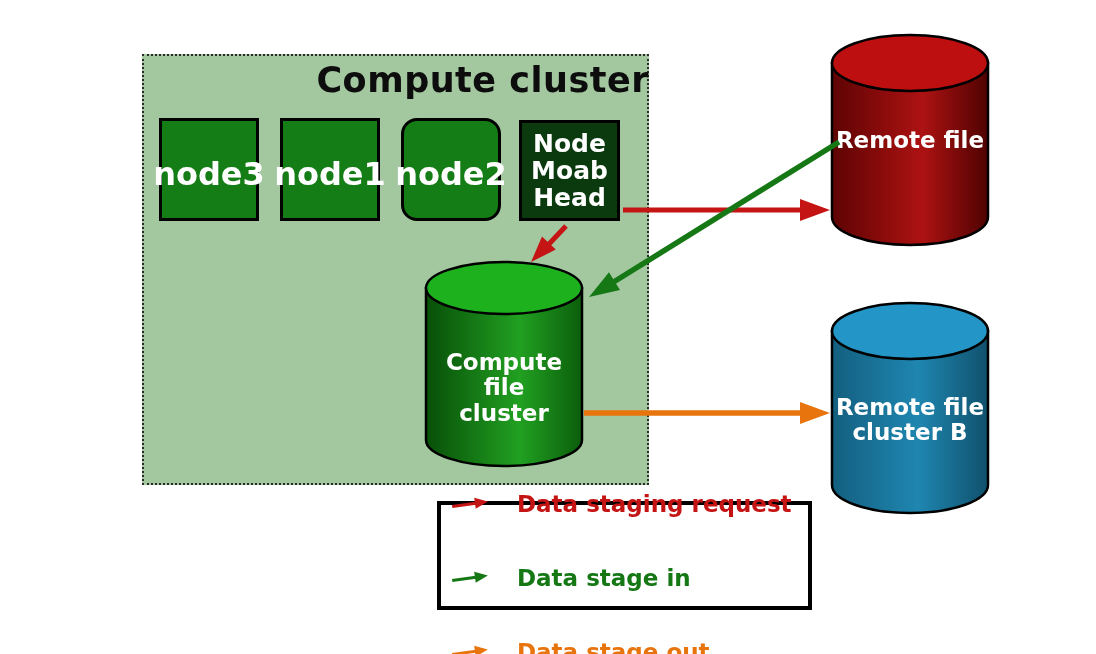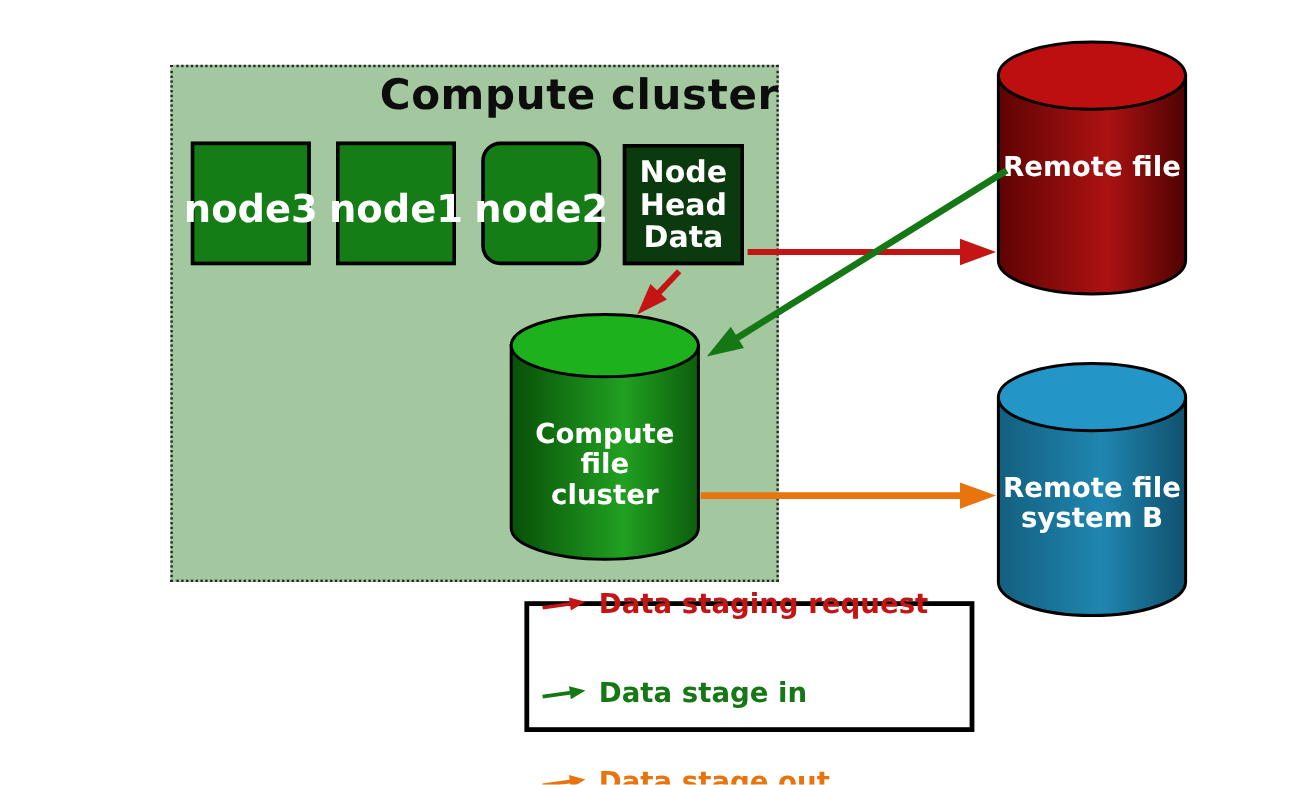--- a/index.html
+++ b/index.html
@@ -44,21 +44,21 @@
   #remote-a-label{left:830px;top:128px;}
   #remote-b-label{left:830px;top:395px;}
   
   #arrows{left:0;top:0;z-index:5;pointer-events:none;}
   
   #legend-box{
     left:437px;top:501px;width:375px;height:109px;background:#fff;
     border:4px solid #000;box-sizing:border-box;z-index:6;
     display:flex;flex-direction:column;justify-content:center;gap:4px;padding:4px 10px;
   }
-  .legend-row{display:flex;align-items:center;gap:10px;height:31px;margin-top:44px;}
+  .legend-row{display:flex;align-items:center;gap:28px;height:31px;margin-top:44px;}
   .legend-arrow{transform:rotate(-8deg);flex:0 0 auto;}
   .legend-label{font-size:23px;font-weight:bold;white-space:nowrap;}
   .legend-label.red{color:#c41414;}
   .legend-label.green{color:#157815;}
   .legend-label.orange{color:#e8740e;}
 </style>
 </head>
 <body>
 
 <div id="canvas">
@@ -70,22 +70,22 @@
     <span class="lbl">node3</span>
   </div>
   <div id="node-box-2" class="abs node-box">
     <span class="lbl">node1</span>
   </div>
   <div id="node-box-3" class="abs node-box">
     <span class="lbl">node2</span>
   </div>
   <div id="head-node-box" class="abs">
     <span class="hl">Node</span>
+    <span class="hl">Moab</span>
     <span class="hl">Head</span>
-    <span class="hl">Data</span>
   </div>
 
   <svg id="shared-cyl" class="abs cyl" width="160" height="208" viewBox="0 0 160 208">
     <defs>
       <linearGradient id="gradShared" x1="0" y1="0" x2="1" y2="0">
         <stop offset="0%" stop-color="#084f08"></stop>
         <stop offset="60%" stop-color="#21a021"></stop>
         <stop offset="100%" stop-color="#0b5e0b"></stop>
       </linearGradient>
     </defs>
@@ -118,21 +118,21 @@
         <stop offset="0%" stop-color="#135f7f"></stop>
         <stop offset="55%" stop-color="#1f86b0"></stop>
         <stop offset="100%" stop-color="#10516d"></stop>
       </linearGradient>
     </defs>
     <path d="M2,30 L2,184 A78,28 0 0 0 158,184 L158,30 Z" fill="url(#gradBlue)" stroke="#000" stroke-width="2.5"></path>
     <ellipse cx="80" cy="30" rx="78" ry="28" fill="#2395c6" stroke="#000" stroke-width="2.5"></ellipse>
   </svg>
   <div id="remote-b-label" class="abs cyl-label">
     <div>Remote file</div>
-    <div>system B</div>
+    <div>cluster B</div>
   </div>
 
   <svg id="arrows" class="abs" width="1096" height="654" viewBox="0 0 1096 654">
 
     <g>
       <line x1="566" y1="226" x2="549" y2="244" stroke="#c41414" stroke-width="5"></line>
       <polygon points="531,262 542,236.6 555.8,249.6" fill="#c41414"></polygon>
     </g>
 
     <g>

